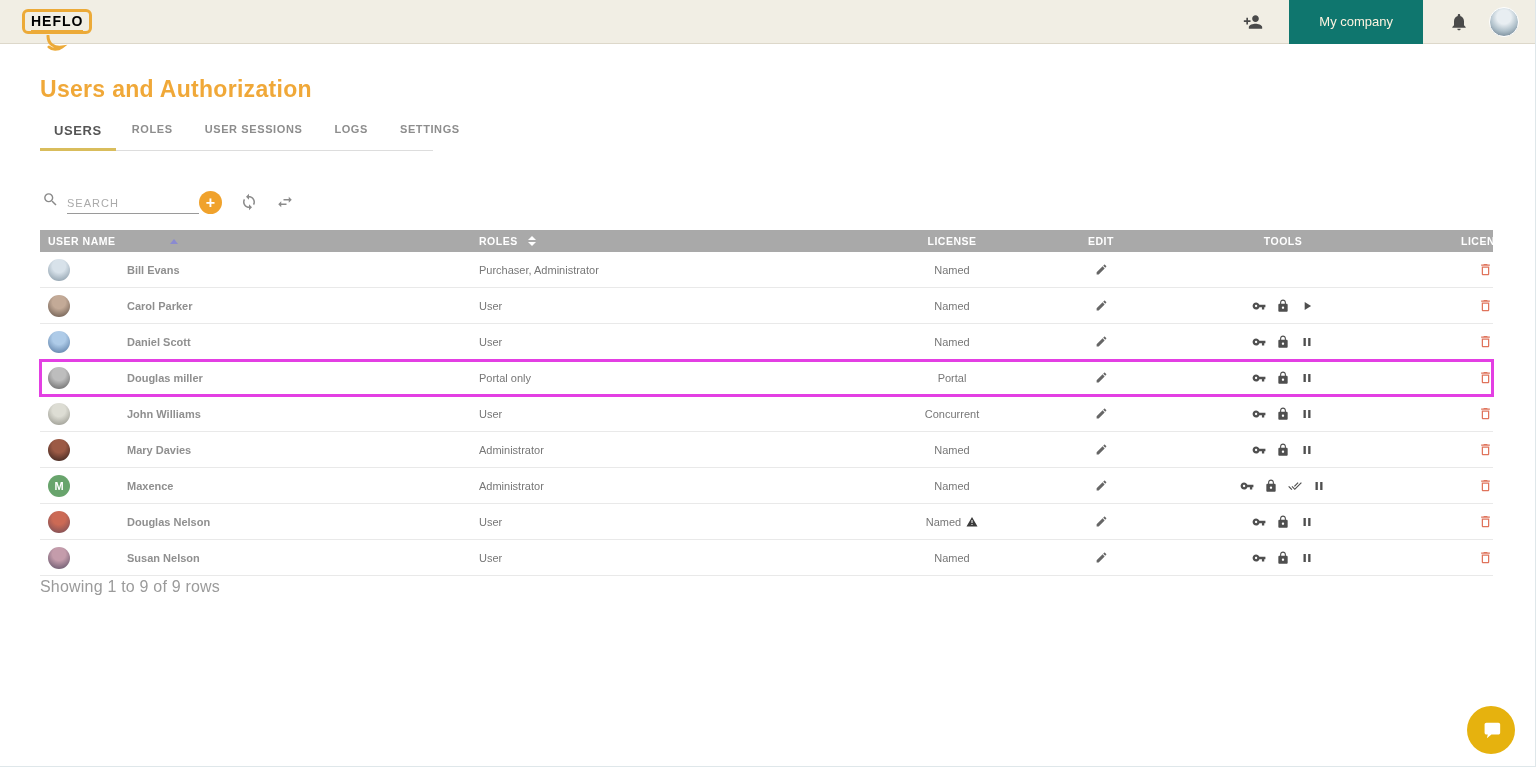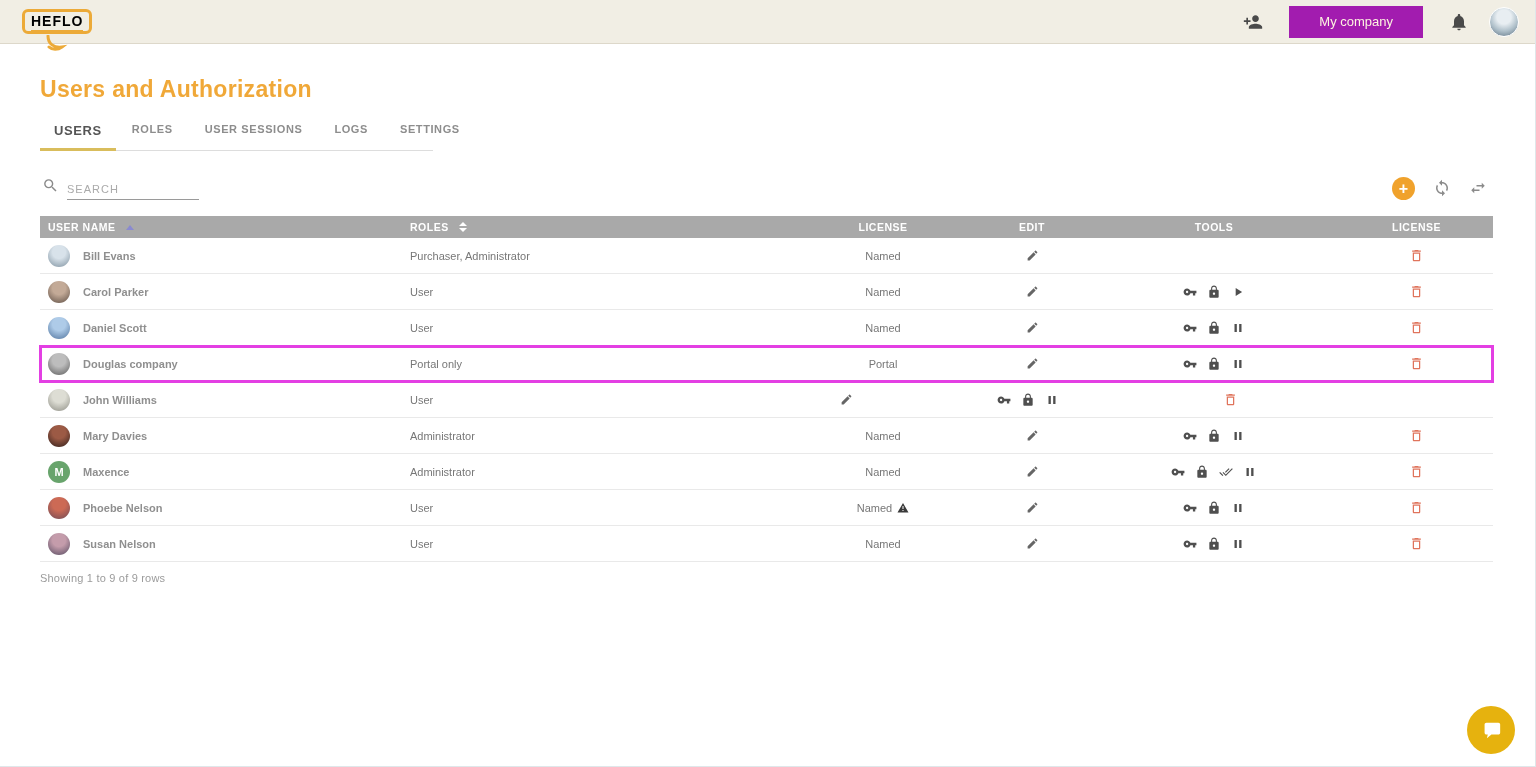--- a/index.html
+++ b/index.html
@@ -7,44 +7,44 @@
   .app { width:1536px; height:767px; position:relative; background:#fff; border-right:1px solid #dfe7ea; border-bottom:1px solid #dfe7ea; }
 
   
   .topbar { height:44px; background:#f1eee4; border-bottom:1px solid #ddd8ca; display:flex; align-items:center; justify-content:space-between; padding-left:22px; }
   .logo { display:flex; align-items:flex-start; cursor:pointer; position:relative; }
   .logo-box { border:3px solid #ecaa38; border-radius:6px; padding:1px 6px 2px 6px; color:#000000; font-weight:bold; font-size:14px; letter-spacing:1px; }
   .logo-text { border-bottom:2px solid #ecaa38; padding-bottom:1px; }
   .logo-tail { position:absolute; left:24px; top:26px; }
   .topbar-right { display:flex; align-items:center; height:44px; }
   .tb-icon { width:20px; height:20px; fill:#4a4a4a; margin:0 14px; cursor:pointer; }
-  .company-btn { height:32px; background:#a21caf; border:none; color:#fdf3e0; font-size:13px; padding:0 30px; margin:0 12px; cursor:pointer; font-family:"Liberation Sans",sans-serif; }
+  .company-btn { height:44px; background:#0f766e; border:none; color:#fdf3e0; font-size:13px; padding:0 30px; margin:0 12px; cursor:pointer; font-family:"Liberation Sans",sans-serif; }
   .avatar-top { width:30px; height:30px; border-radius:50%; margin:0 16px 0 6px; background:radial-gradient(circle at 50% 32%, #e8eef2 0 30%, #aebfc9 60%, #5a6e7e 100%); border:1px solid #fff; cursor:pointer; }
 
   
   main { margin-left:40px; width:1453px; }
   .page-title { margin-top:32px; font-size:23px; font-weight:bold; color:#f0a838; letter-spacing:.3px; }
   .tabs { margin-top:14px; width:393px; border-bottom:1px solid #ddd; display:flex; }
   .tab { color:#8d8d8d; font-size:11px; font-weight:bold; letter-spacing:.6px; padding:6px 16px 12px 16px; cursor:pointer; white-space:nowrap; }
   .tab.active { color:#555; font-size:13px; padding:6px 14px 10px 14px; border-bottom:3px solid #d9bd5c; margin-bottom:-1px; }
 
-  .controls-row { margin-top:22px; display:flex; justify-content:space-between; align-items:center; height:30px; }
+  .controls-row { margin-top:36px; display:flex; align-items:center; height:30px; }
   .search-wrap { display:flex; align-items:flex-end; }
   .search-icon { width:17px; height:17px; fill:#8a8a8a; margin:0 8px 6px 2px; }
   .search-input { width:132px; border:none; border-bottom:1px solid #9a9a9a; background:transparent; font-size:11px; letter-spacing:1px; color:#666; padding:4px 0; outline:none; font-family:"Liberation Sans",sans-serif; }
   .search-input::placeholder { color:#aaa; letter-spacing:1px; }
   .actions { display:flex; align-items:center; margin-right:6px; }
   .add-btn { width:23px; height:23px; border-radius:50%; background:#f0a22c; border:none; color:#fff; font-size:16px; font-weight:bold; line-height:21px; text-align:center; cursor:pointer; padding:0; }
   .action-icon { width:18px; height:18px; fill:#8b8b8b; margin-left:18px; cursor:pointer; }
 
   
   .table { margin-top:13px; width:1453px; }
   .thead { display:flex; background:#a9a9a9; height:22px; align-items:center; color:#fff; font-size:10.5px; font-weight:bold; letter-spacing:.5px; }
   .cell { flex:none; display:flex; align-items:center; }
-  .c-name   { width:370px; padding-left:8px; }
+  .c-name   { width:439px; padding-left:8px;gap:44px; }
   .c-roles  { width:380px; }
   .c-license{ width:186px; justify-content:center; }
   .c-edit   { width:112px; justify-content:center; }
   .c-tools  { width:252px; justify-content:center; }
   .c-delete { width:153px; justify-content:center; }
 
   .sort-asc { width:0; height:0; border-left:4px solid transparent; border-right:4px solid transparent; border-bottom:5px solid #8a8ad0; margin-left:10px; cursor:pointer; }
   .sort-both { display:inline-flex; flex-direction:column; margin-left:10px; cursor:pointer; }
   .sort-both i { width:0; height:0; border-left:4px solid transparent; border-right:4px solid transparent; display:block; }
   .sort-both .up { border-bottom:4px solid #fff; margin-bottom:2px; }
@@ -55,21 +55,21 @@
   .trow.highlighted { outline:3px solid #e33fe3; outline-offset:-2px; position:relative; z-index:2; }
   .avatar { width:22px; height:22px; border-radius:50%; flex:none; margin-right:13px; }
   .avatar.initial { color:#fff; font-size:11px; font-weight:bold; display:flex; align-items:center; justify-content:center; }
   .uname { color:#8f8f8f; font-weight:bold; font-size:11px; }
   .ic { width:14px; height:14px; fill:#4f4f4f; cursor:pointer; }
   .edit-ic { width:13px; height:13px; fill:#666; }
   .tool-ic { margin:0 5px; }
   .trash-ic { width:15px; height:15px; fill:#e0745c; }
   .warn-ic { width:12px; height:12px; fill:#3a3a3a; margin-left:5px; cursor:default; }
 
-  .table-footer { margin-top:10px; color:#9b9b9b; font-size:11px; letter-spacing:.2px; }
+  .table-footer { margin-top:2px; color:#9b9b9b; font-size:16px; letter-spacing:.2px; }
 
   
   .chat-fab { position:absolute; right:20px; bottom:12px; width:48px; height:48px; border-radius:50%; background:#e6b20e; border:none; cursor:pointer; display:flex; align-items:center; justify-content:center; }
   .chat-fab svg { width:22px; height:22px; fill:#fff; }
 </style>
 </head>
 <body>
 
 <div class="app">
 
@@ -215,21 +215,21 @@
             </div>
             <div class="cell c-delete">
               <svg class="ic trash-ic" viewBox="0 0 24 24">
                 <path d="M6 19c0 1.1.9 2 2 2h8c1.1 0 2-.9 2-2V7H6v12zM8 9h8v10H8V9zm7.5-5l-1-1h-5l-1 1H5v2h14V4h-3.5z"></path>
               </svg>
             </div>
           </div>
           <div class="trow highlighted">
             <div class="cell c-name">
               <span class="avatar" style="background:radial-gradient(circle at 50% 32%, #bdbdbd 0 35%, #5c5c5c 100%)"></span>
-              <span class="uname">Douglas company</span>
+              <span class="uname">Douglas miller</span>
             </div>
             <div class="cell c-roles">Portal only</div>
             <div class="cell c-license">Portal</div>
             <div class="cell c-edit">
               <svg class="ic edit-ic" viewBox="0 0 24 24">
                 <path d="M3 17.25V21h3.75L17.81 9.94l-3.75-3.75L3 17.25zM20.71 7.04c.39-.39.39-1.02 0-1.41l-2.34-2.34c-.39-.39-1.02-.39-1.41 0l-1.83 1.83 3.75 3.75 1.83-1.83z"></path>
               </svg>
             </div>
             <div class="cell c-tools">
               <svg class="ic tool-ic" viewBox="0 0 24 24">
@@ -247,20 +247,21 @@
                 <path d="M6 19c0 1.1.9 2 2 2h8c1.1 0 2-.9 2-2V7H6v12zM8 9h8v10H8V9zm7.5-5l-1-1h-5l-1 1H5v2h14V4h-3.5z"></path>
               </svg>
             </div>
           </div>
           <div class="trow">
             <div class="cell c-name">
               <span class="avatar" style="background:radial-gradient(circle at 50% 32%, #ddddd4 0 35%, #8e8e85 100%)"></span>
               <span class="uname">John Williams</span>
             </div>
             <div class="cell c-roles">User</div>
+            <div class="cell c-license">Concurrent</div>
             <div class="cell c-edit">
               <svg class="ic edit-ic" viewBox="0 0 24 24">
                 <path d="M3 17.25V21h3.75L17.81 9.94l-3.75-3.75L3 17.25zM20.71 7.04c.39-.39.39-1.02 0-1.41l-2.34-2.34c-.39-.39-1.02-.39-1.41 0l-1.83 1.83 3.75 3.75 1.83-1.83z"></path>
               </svg>
             </div>
             <div class="cell c-tools">
               <svg class="ic tool-ic" viewBox="0 0 24 24">
                 <path d="M12.65 10C11.83 7.67 9.61 6 7 6c-3.31 0-6 2.69-6 6s2.69 6 6 6c2.61 0 4.83-1.67 5.65-4H17v4h4v-4h2v-4H12.65zM7 14c-1.1 0-2-.9-2-2s.9-2 2-2 2 .9 2 2-.9 2-2 2z"></path>
               </svg>
               <svg class="ic tool-ic" viewBox="0 0 24 24">
@@ -333,21 +334,21 @@
             </div>
             <div class="cell c-delete">
               <svg class="ic trash-ic" viewBox="0 0 24 24">
                 <path d="M6 19c0 1.1.9 2 2 2h8c1.1 0 2-.9 2-2V7H6v12zM8 9h8v10H8V9zm7.5-5l-1-1h-5l-1 1H5v2h14V4h-3.5z"></path>
               </svg>
             </div>
           </div>
           <div class="trow">
             <div class="cell c-name">
               <span class="avatar" style="background:radial-gradient(circle at 50% 32%, #cc6a55 0 35%, #6d4a57 100%)"></span>
-              <span class="uname">Phoebe Nelson</span>
+              <span class="uname">Douglas Nelson</span>
             </div>
             <div class="cell c-roles">User</div>
             <div class="cell c-license">Named<svg class="ic warn-ic" viewBox="0 0 24 24">
                 <path d="M1 21h22L12 2 1 21zm12-3h-2v-2h2v2zm0-4h-2v-6h2v6z"></path>
               </svg></div>
             <div class="cell c-edit">
               <svg class="ic edit-ic" viewBox="0 0 24 24">
                 <path d="M3 17.25V21h3.75L17.81 9.94l-3.75-3.75L3 17.25zM20.71 7.04c.39-.39.39-1.02 0-1.41l-2.34-2.34c-.39-.39-1.02-.39-1.41 0l-1.83 1.83 3.75 3.75 1.83-1.83z"></path>
               </svg>
             </div>

